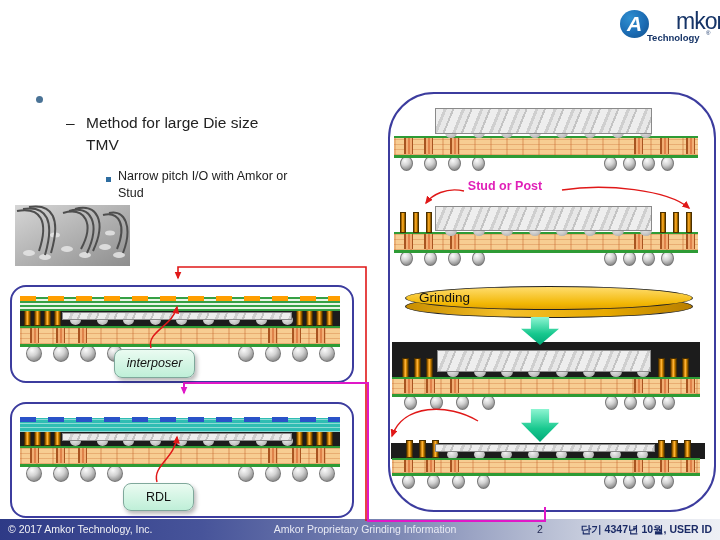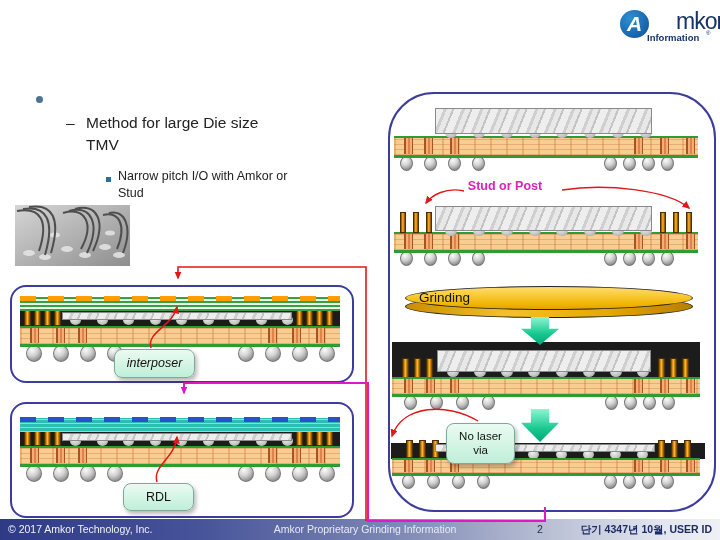--- a/index.html
+++ b/index.html
@@ -82,21 +82,21 @@
 </head>
 <body>
 
 <div class="slide">
 
   <div class="logo">
     <div class="logo-circle">
         <span>A</span>
       </div>
     <div class="logo-rest">mkor</div>
-    <div class="logo-sub">Information</div>
+    <div class="logo-sub">Technology</div>
     <div class="logo-reg">®</div>
   </div>
 
   <div class="dot"></div>
   <div class="b2dash">–</div>
   <div class="b2l1">Method for large Die size</div>
   <div class="b2l2">TMV</div>
   <div class="sq"></div>
   <div class="b3l1">Narrow pitch I/O with Amkor or</div>
   <div class="b3l2">Stud</div>
@@ -354,24 +354,20 @@
     <path d="M478,421 C448,403 403,404 392,436" stroke="#e01818" stroke-width="1.4" fill="none" marker-end="url(#arR)"></path>
   </svg>
 
   <div class="sp-label">Stud or Post</div>
   <div class="lbl" style="left:114px;top:349px;width:79px;height:27px;font-style:italic;">
     <span>interposer</span>
   </div>
   <div class="lbl" style="left:123px;top:483px;width:69px;height:26px;">
     <span>RDL</span>
   </div>
-  <div class="lbl" style="left:446px;top:423px;width:67px;height:39px;font-size:11.5px;">
-    <span>No laser</span>
-    <span>via</span>
-  </div>
 
   <div class="footer">
     <div class="f-left">© 2017 Amkor Technology, Inc.</div>
     <div class="f-center">Amkor Proprietary Grinding Information</div>
     <div class="f-page">2</div>
     <div class="f-right">단기 4347년 10월, USER ID</div>
   </div>
 
 </div>
 

